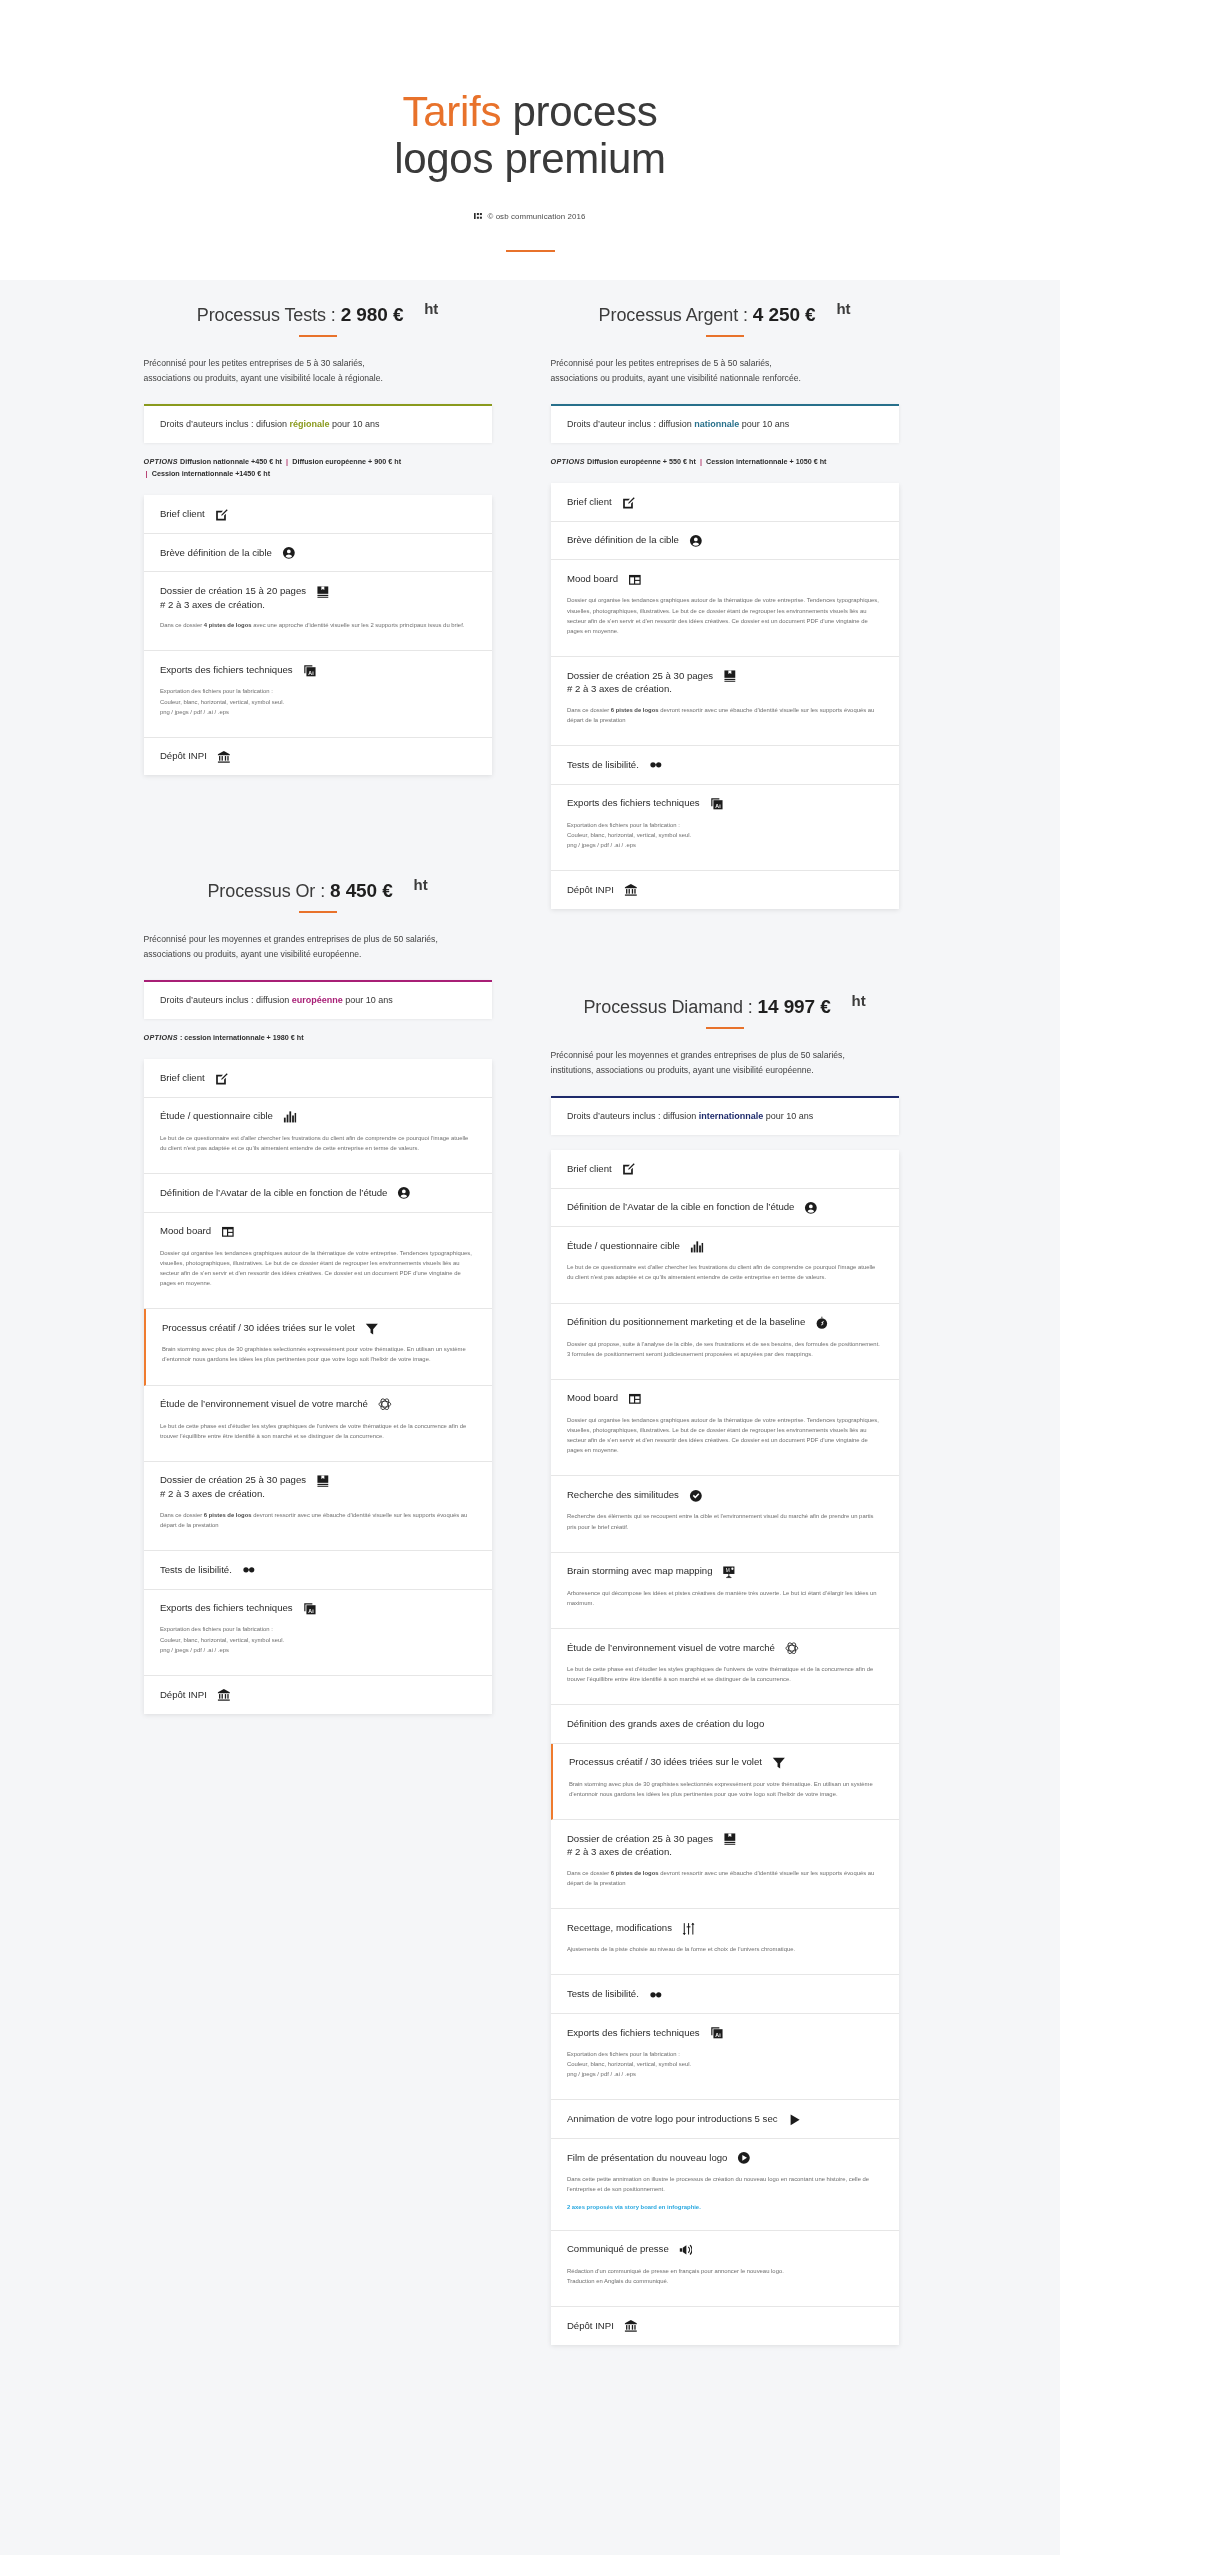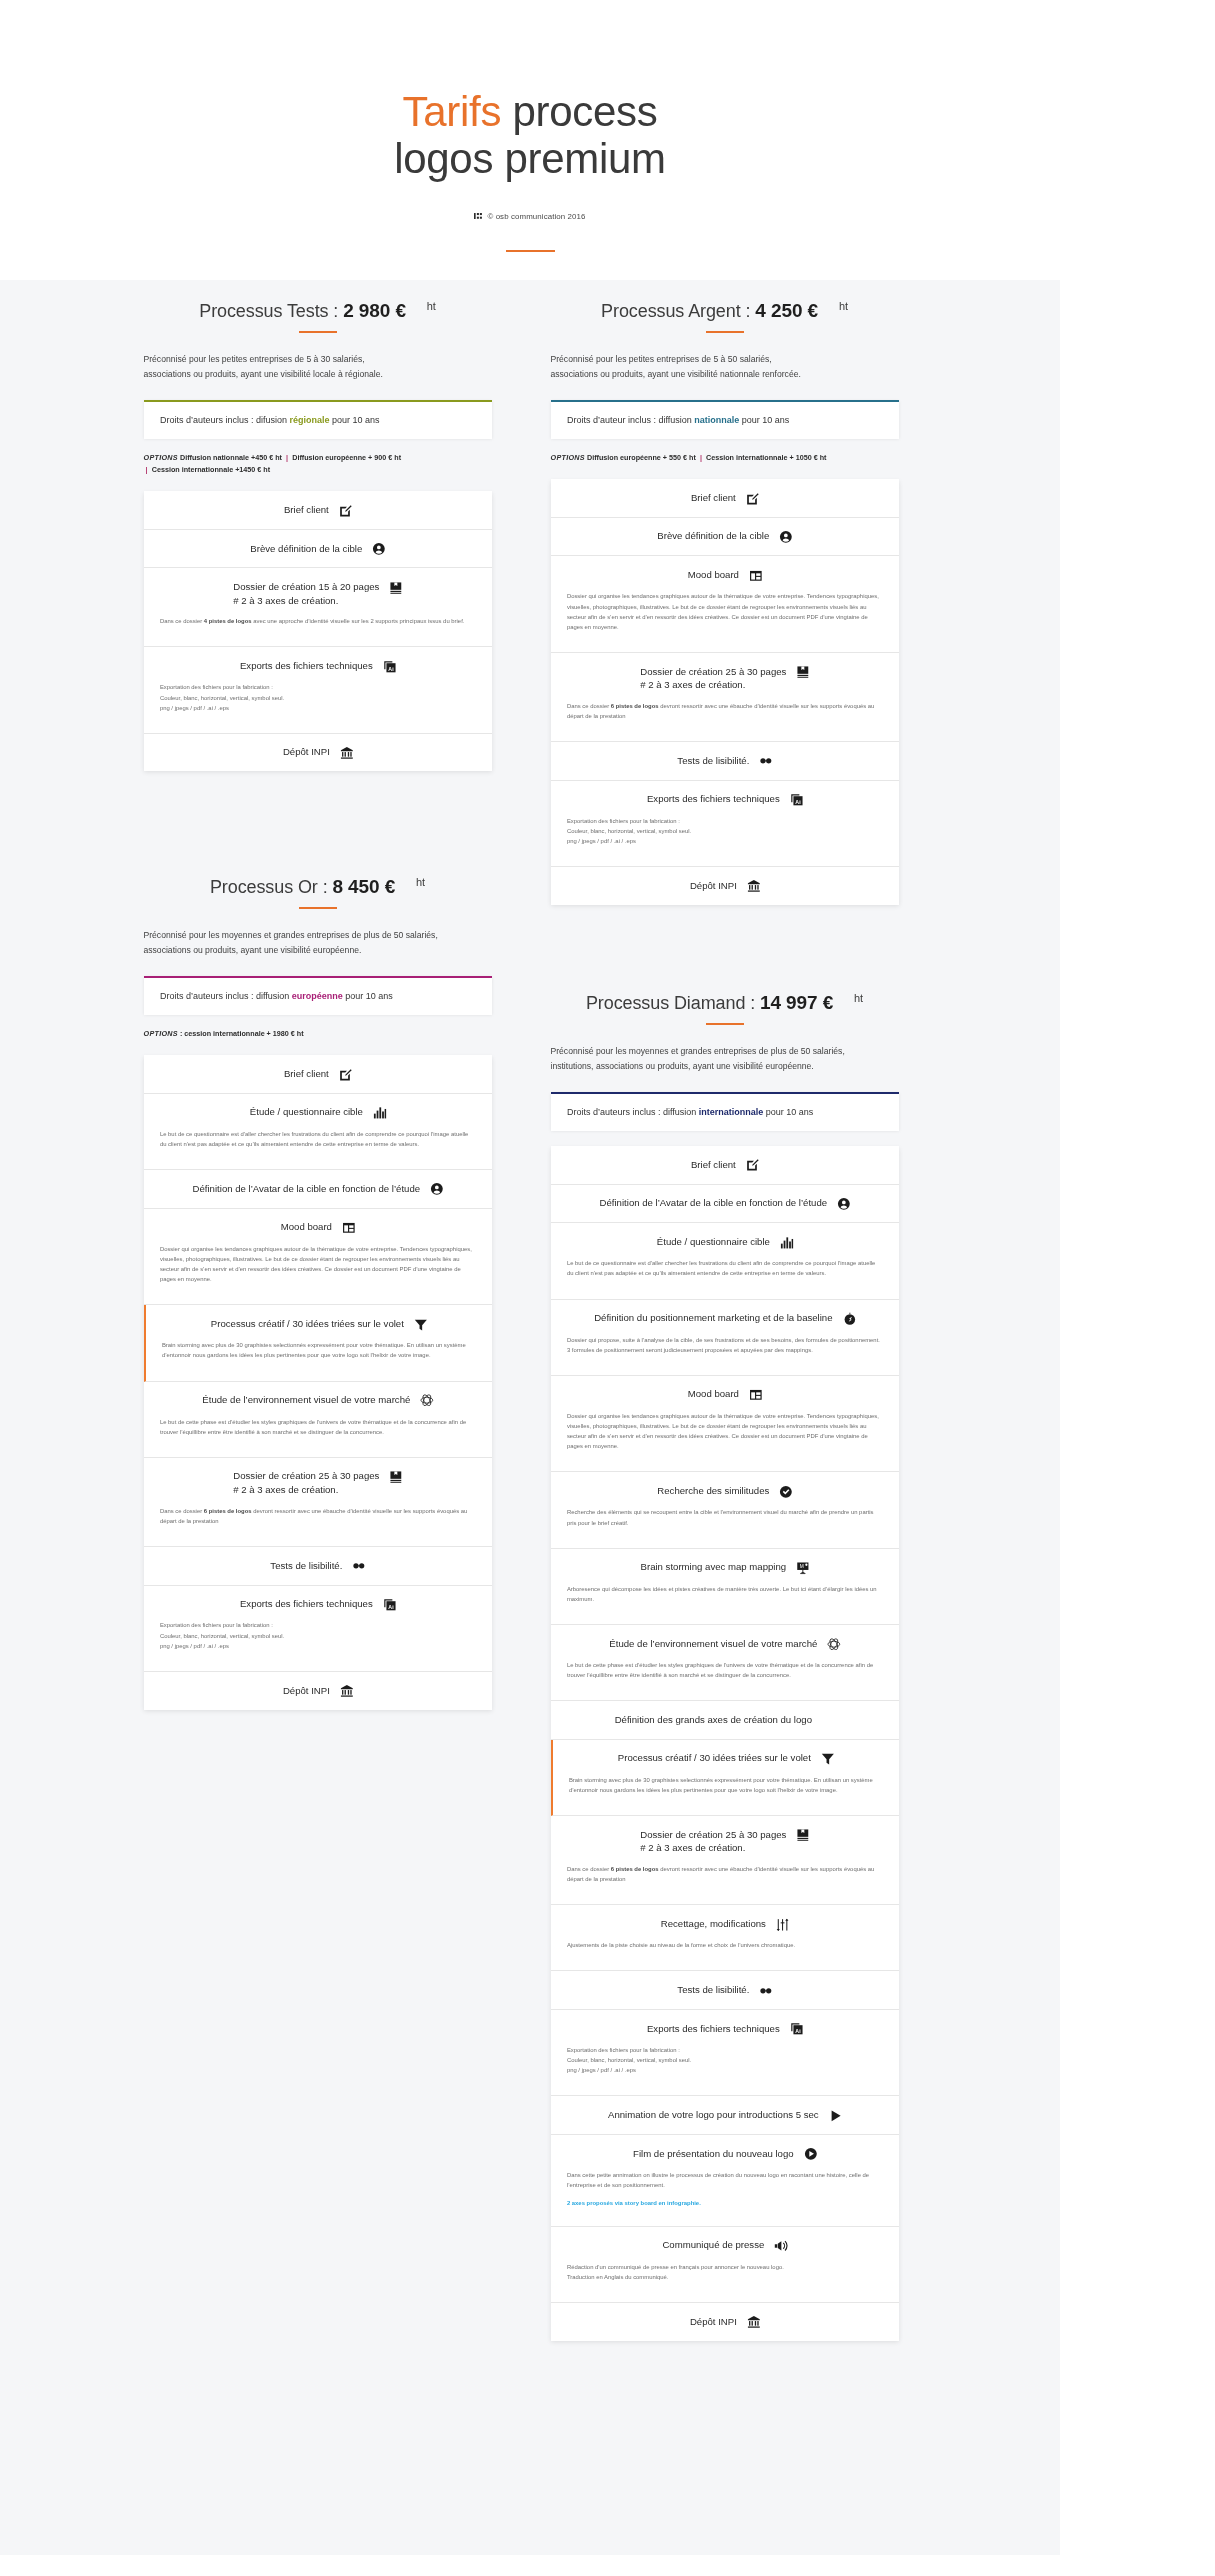--- a/index.html
+++ b/index.html
@@ -61,21 +61,21 @@
 
   .plan-head { text-align: center; }
   .plan-title {
     font-size: 18px;
     font-weight: 300;
     color: #3c3c3c;
     white-space: nowrap;
     letter-spacing: -0.1px;
   }
   .plan-title .price { font-weight: 700; color: #1f1f1f; font-size: 19px; }
-  .plan-title .ht { font-size: 11px; font-weight: 400; color: #3c3c3c; vertical-align: super; padding-left: 16px; }
+  .plan-title .ht { font-size: 15px; font-weight: 700; color: #3c3c3c; vertical-align: super; padding-left: 16px; }
   .plan-rule { width: 38px; height: 2.1px; background: #e8722b; margin: 9px auto 0 auto; }
 
   .plan-sub {
     margin-top: 18.5px;
     font-size: 8.6px;
     line-height: 1.72;
     color: #3f3f3f;
     text-align: left;
   }
 
@@ -111,21 +111,21 @@
     padding: 11.6px 15px 11.6px 16.4px;
     position: relative;
   }
   .row:last-child { border-bottom: none; }
   .row.tall { padding-bottom: 20px; }
   .row.highlight { border-left: 2.1px solid #ef7b2e; }
 
   .row-top {
     display: flex;
     align-items: flex-start;
-    justify-content: center;
+    justify-content: flex-start;
     gap: 10px;
   }
   .row-label {
     font-size: 9.6px;
     font-weight: 400;
     color: #2b2b2b;
     line-height: 1.42;
   }
   .row-label .line2 { display: block; }
   .row-icon {

